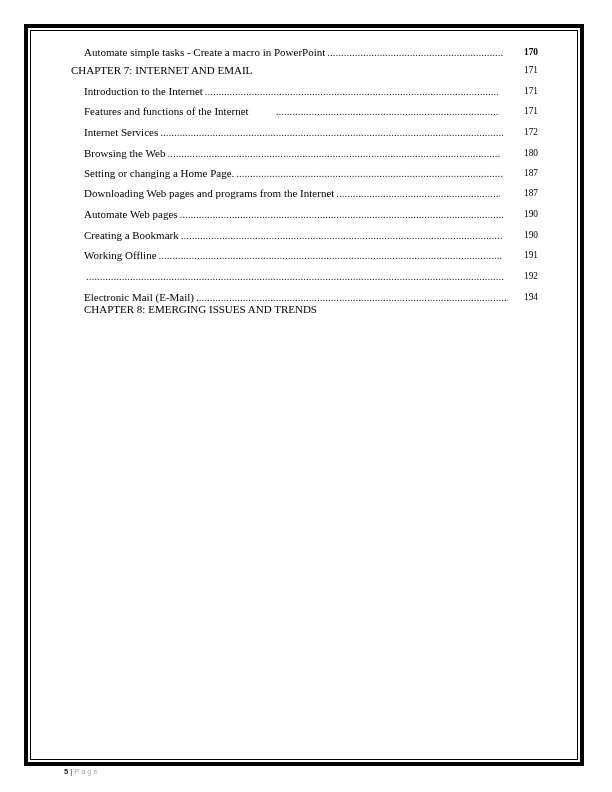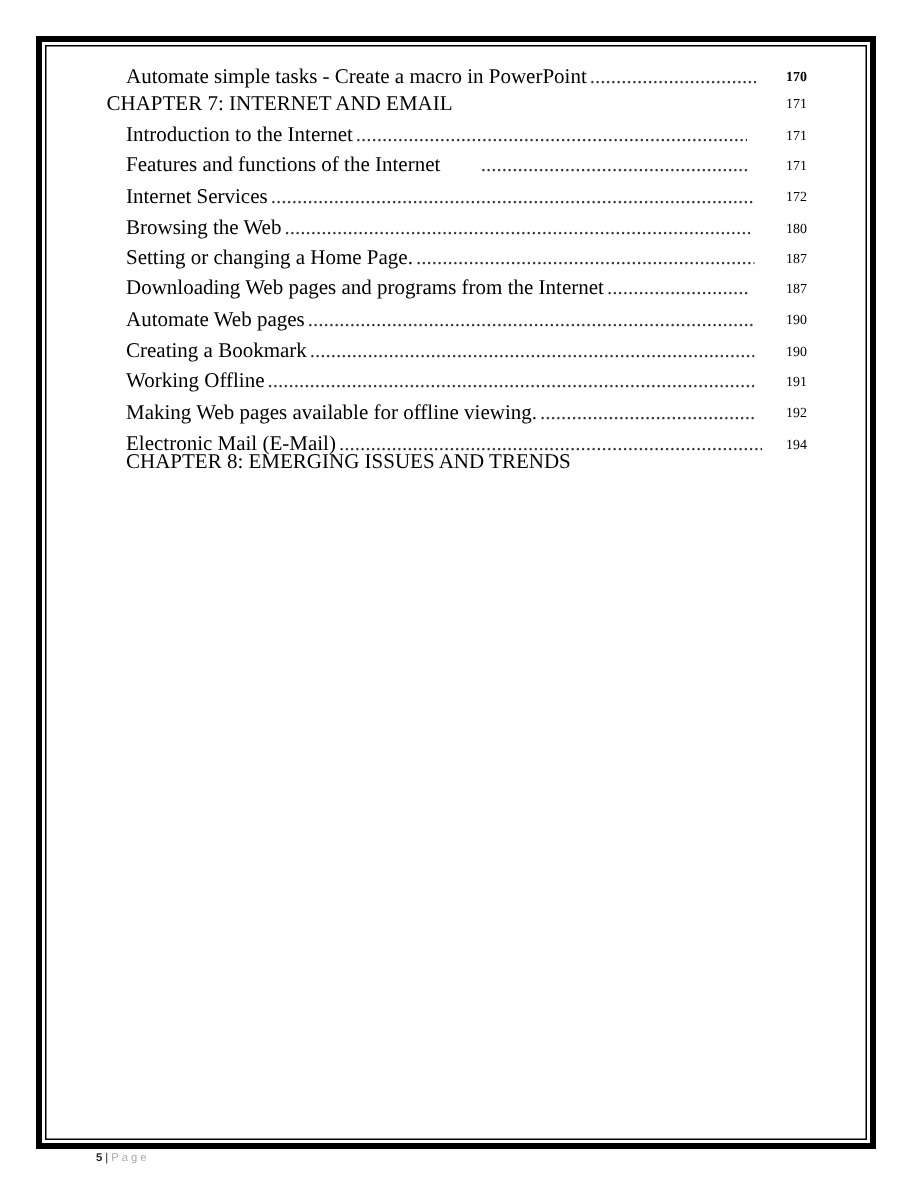--- a/index.html
+++ b/index.html
@@ -3,21 +3,21 @@
   <meta charset="utf-8">
   <style>
     html, body { margin:0; padding:0; background:#ffffff; }
     body { width:612px; height:792px; position:relative; overflow:hidden;
            font-family:"Liberation Serif", serif; color:#000; }
     .outer-border { position:absolute; left:24px; top:24px; width:560px; height:742px;
                     border:4px solid #000; box-sizing:border-box; }
     .inner-border { position:absolute; left:30px; top:30px; width:548px; height:730px;
                     border:1px solid #000; box-sizing:border-box; }
     .toc { position:absolute; left:0; top:0; width:612px; }
-    .row { position:absolute; height:14px; font-size:14px; line-height:14px; display:flex; align-items:flex-start; }
+    .row { position:absolute; height:14px; font-size:11px; line-height:14px; display:flex; align-items:flex-start; }
     .row .title { white-space:nowrap; }
     .row .leader { flex:1; overflow:hidden; white-space:nowrap; margin-left:2px; letter-spacing:0px; }
     .row .leader::after { content:"......................................................................................................................................................................................................................................................"; color:#333; }
     .row.no-leader .leader::after { content:""; }
     .pg { position:absolute; left:524px; font-size:9.3px; line-height:14px; height:14px; }
     .footer { position:absolute; left:64px; top:767px; font-family:"Liberation Sans", sans-serif; font-size:7.5px; }
     .footer .num { font-weight:bold; color:#222; }
     .footer .sep { color:#222; margin:0 2px; }
     .footer .label { color:#a6a6a6; letter-spacing:2px; }
   </style>
@@ -89,21 +89,20 @@
   </div>
   <div class="pg" style="top:228px;">190</div>
 
   <div class="row" style="left:84px; top:248px; width:419px;">
     <span class="title">Working Offline</span>
     <span class="leader"></span>
   </div>
   <div class="pg" style="top:248px;text-align:right;">191</div>
 
   <div class="row" style="left:84px; top:269px; width:420px;">
-    <span class="title">Making Web pages available for offline viewing. </span>
     <span class="leader"></span>
   </div>
   <div class="pg" style="top:269px;">192</div>
 
   <div class="row" style="left:84px; top:290px; width:424px;">
     <span class="title">Electronic Mail (E-Mail)</span>
     <span class="leader"></span>
   </div>
   <div class="pg" style="top:290px;">194</div>
 

